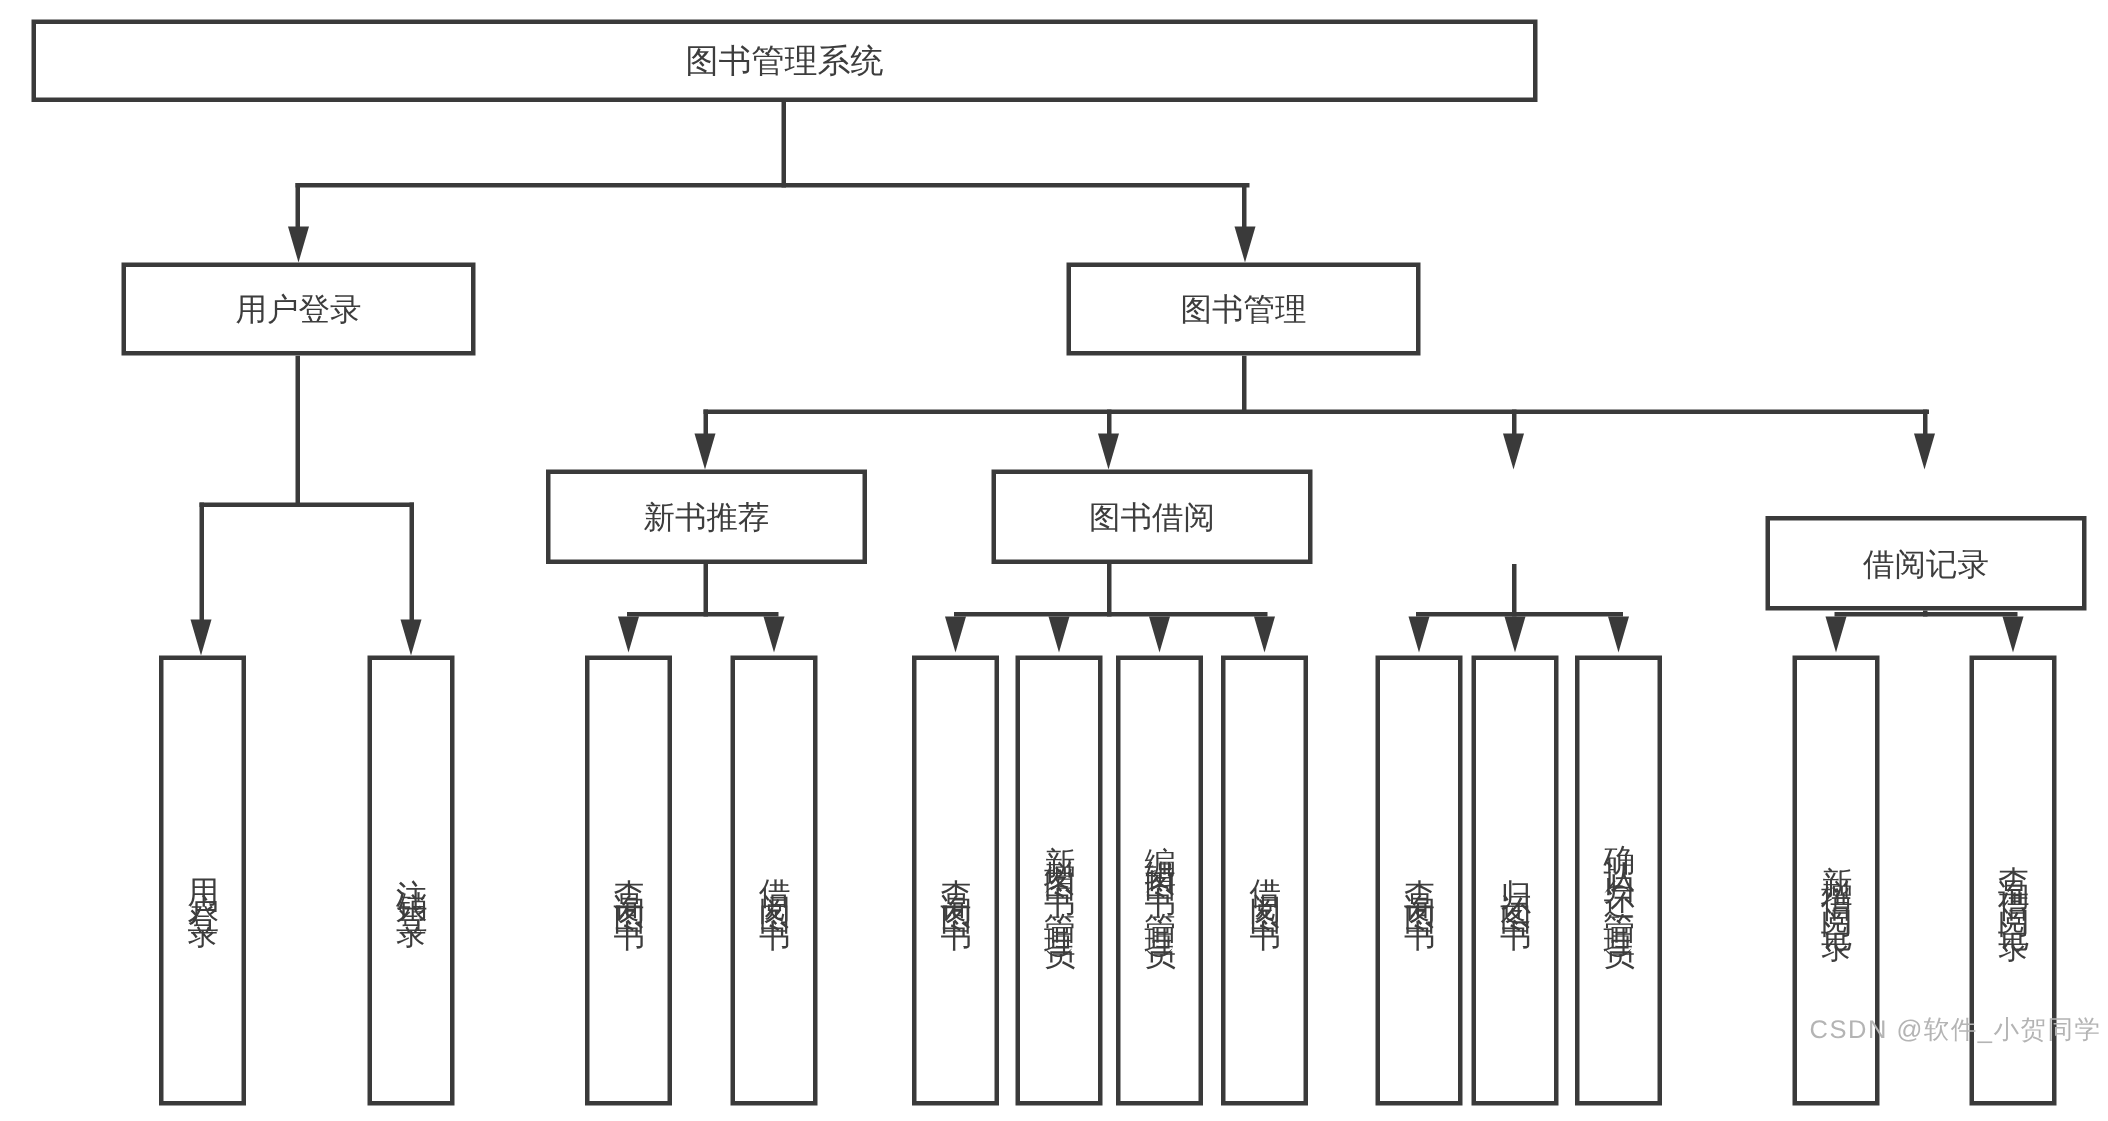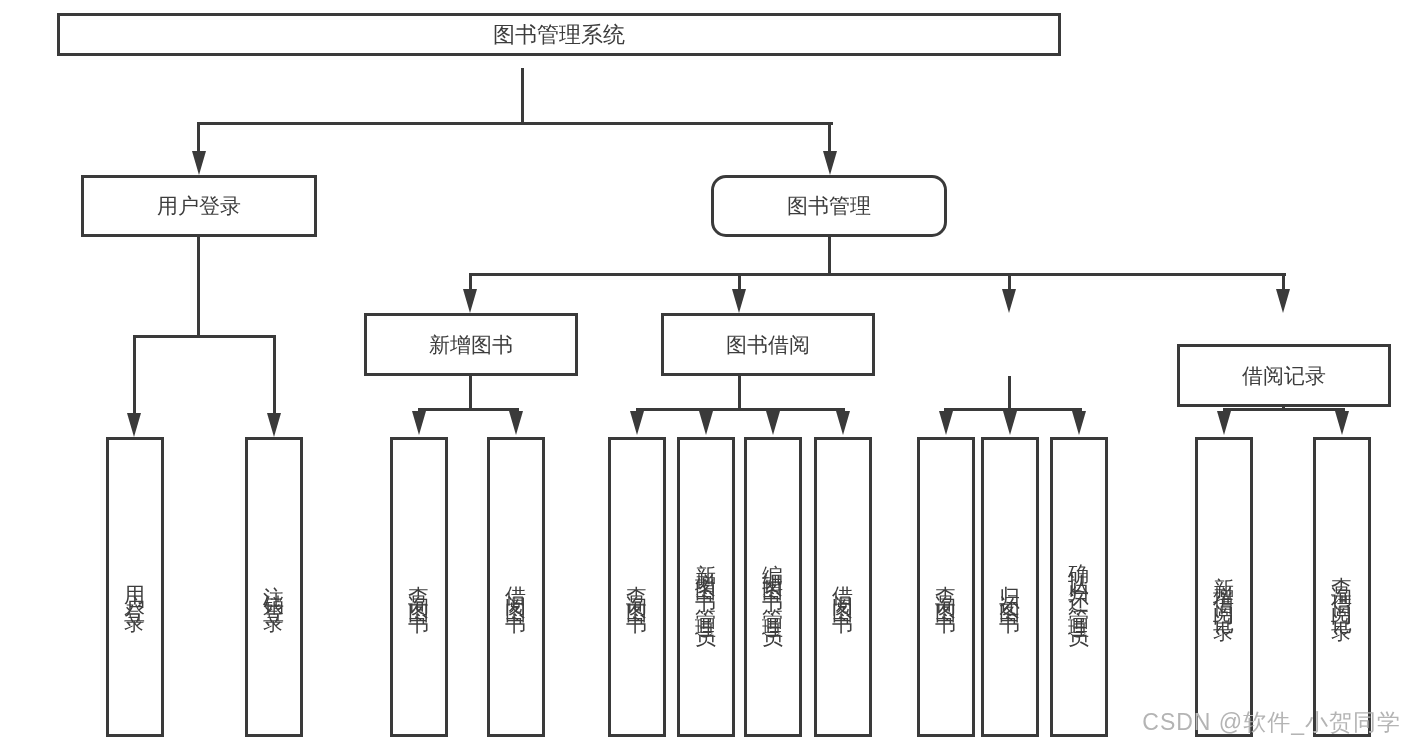--- a/index.html
+++ b/index.html
@@ -19,22 +19,22 @@
   }
   .h,.v{position:absolute;background:#3a3a3a;z-index:1;}
   .h{height:3px;}
   .v{width:3px;}
   .arrow{
     position:absolute;width:0;height:0;z-index:1;
     border-left:7px solid transparent;border-right:7px solid transparent;
     border-top:24px solid #3a3a3a;
   }
   .watermark{
-    position:absolute;right:4px;top:707px;z-index:5;
-    color:#b4b4b4;font-size:23px;letter-spacing:1px;pointer-events:none;
+    position:absolute;right:4px;top:675px;z-index:5;
+    color:#b4b4b4;font-size:17px;letter-spacing:1px;pointer-events:none;
   }
 </style>
 </head>
 <body>
 
 <div class="stage">
 
   <div class="v" style="left:521px;top:68px;height:57px;"></div>
   <div class="h" style="left:197px;top:122px;width:636px;"></div>
   <div class="v" style="left:197px;top:122px;height:33px;"></div>
@@ -76,26 +76,26 @@
   <div class="h" style="left:944px;top:408px;width:138px;"></div>
   <div class="arrow" style="left:939px;top:411px;"></div>
   <div class="arrow" style="left:1003px;top:411px;"></div>
   <div class="arrow" style="left:1072px;top:411px;"></div>
 
   <div class="v" style="left:1282px;top:376px;height:35px;"></div>
   <div class="h" style="left:1223px;top:408px;width:122px;"></div>
   <div class="arrow" style="left:1217px;top:411px;"></div>
   <div class="arrow" style="left:1335px;top:411px;"></div>
 
-  <div class="node root" style="left:21px;top:13px;width:1004px;height:43px;margin-left:36px;">图书管理系统</div>
+  <div class="node root" style="left:21px;top:13px;width:1004px;height:55px;">图书管理系统</div>
 
   <div class="node" style="left:81px;top:175px;width:236px;height:62px;">用户登录</div>
-  <div class="node" style="left:711px;top:175px;width:236px;height:62px;border-radius:15px;">图书管理</div>
+  <div class="node" style="left:711px;top:175px;width:236px;height:62px;">图书管理</div>
 
-  <div class="node" style="left:364px;top:313px;width:214px;height:63px;">新增图书</div>
+  <div class="node" style="left:364px;top:313px;width:214px;height:63px;">新书推荐</div>
   <div class="node" style="left:633px;top:313px;width:214px;height:63px;margin-left:28px;">图书借阅</div>
   <div class="node" style="left:1177px;top:313px;width:214px;height:63px;margin-top:31px;">借阅记录</div>
 
   <div class="node leaf" style="left:106px;top:437px;width:58px;height:300px;">用户登录</div>
   <div class="node leaf" style="left:245px;top:437px;width:58px;height:300px;">注销登录</div>
 
   <div class="node leaf" style="left:390px;top:437px;width:58px;height:300px;">查询图书</div>
   <div class="node leaf" style="left:487px;top:437px;width:58px;height:300px;">借阅图书</div>
 
   <div class="node leaf" style="left:608px;top:437px;width:58px;height:300px;">查询图书</div>

